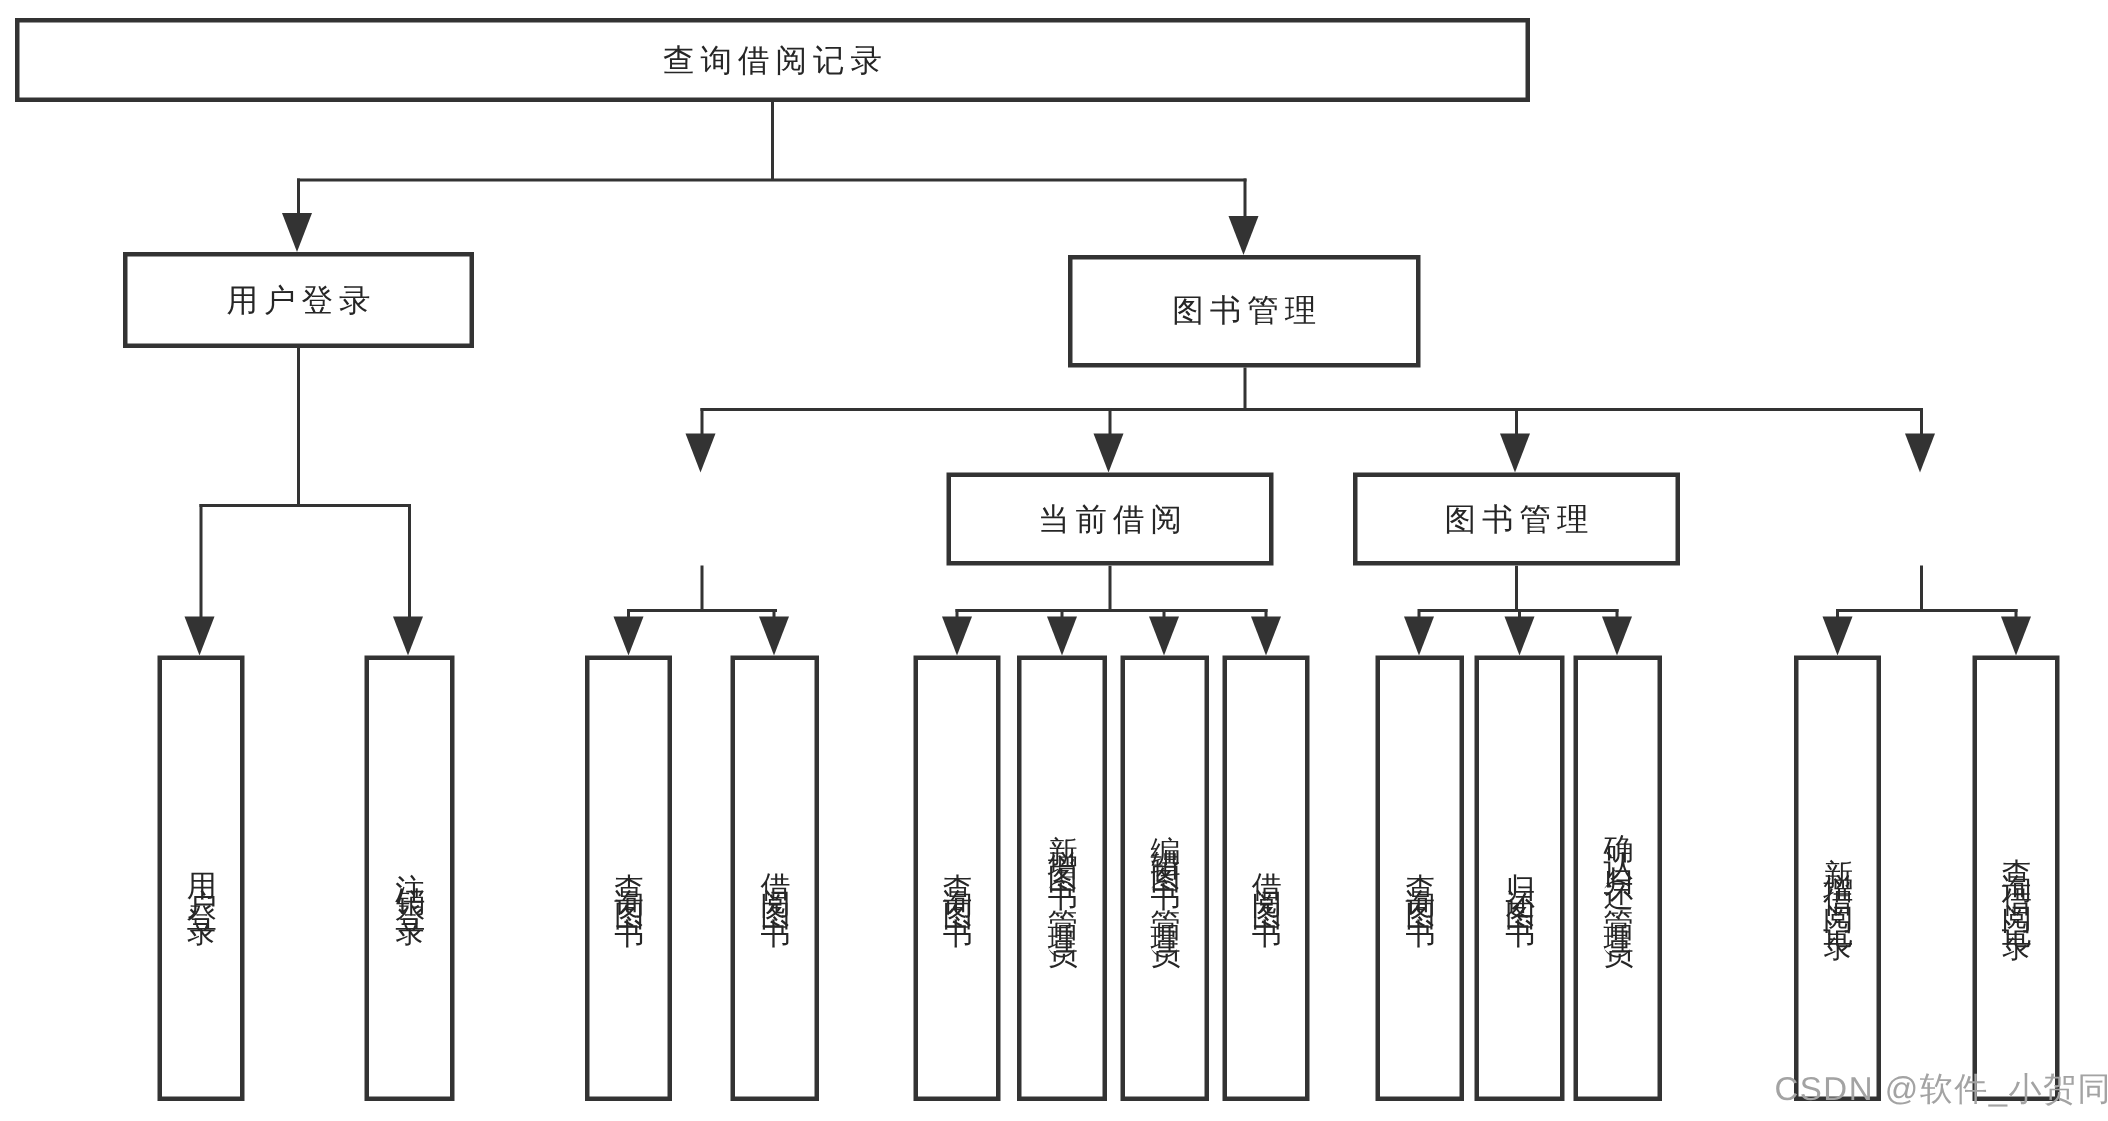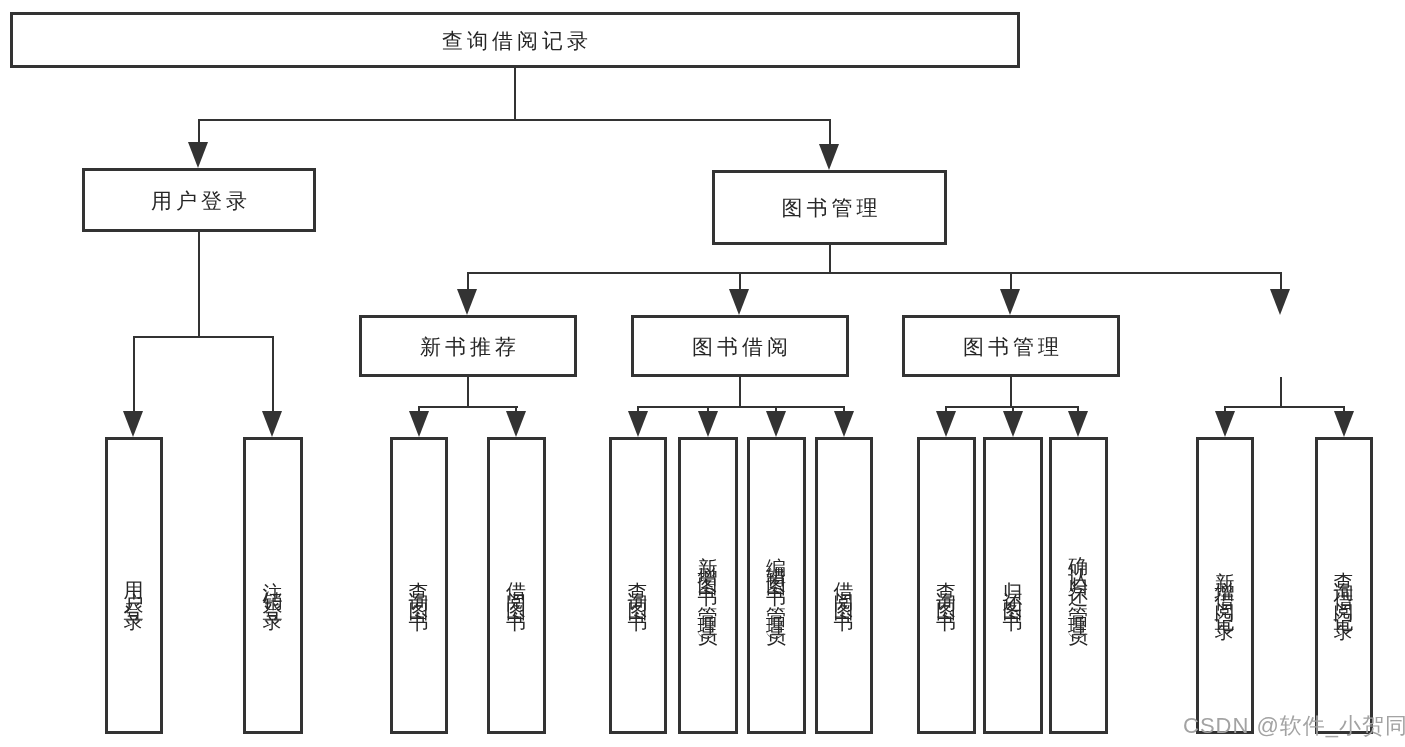--- a/index.html
+++ b/index.html
@@ -65,25 +65,22 @@
   <div class="hl" style="left:467px;top:272px;width:815px"></div>
   <div class="vl" style="left:467px;top:272px;height:23px"></div>
   <div class="arr" style="left:457px;top:289px"></div>
   <div class="vl" style="left:739px;top:272px;height:23px"></div>
   <div class="arr" style="left:729px;top:289px"></div>
   <div class="vl" style="left:1010px;top:272px;height:23px"></div>
   <div class="arr" style="left:1000px;top:289px"></div>
   <div class="vl" style="left:1280px;top:272px;height:23px"></div>
   <div class="arr" style="left:1270px;top:289px"></div>
 
-  <div class="box h" style="left:359px;top:315px;width:218px;height:62px">
-    <span>新书推荐</span>
-  </div>
   <div class="box h" style="left:631px;top:315px;width:218px;height:62px">
-    <span>图书借阅</span>
+    <span>当前借阅</span>
   </div>
   <div class="box h" style="left:902px;top:315px;width:218px;height:62px">
     <span>图书管理</span>
   </div>
 
   <div class="vl" style="left:467px;top:377px;height:31px"></div>
   <div class="hl" style="left:418px;top:406px;width:100px"></div>
   <div class="vl" style="left:418px;top:406px;height:12px"></div>
   <div class="arr" style="left:409px;top:411px"></div>
   <div class="vl" style="left:515px;top:406px;height:12px"></div>

